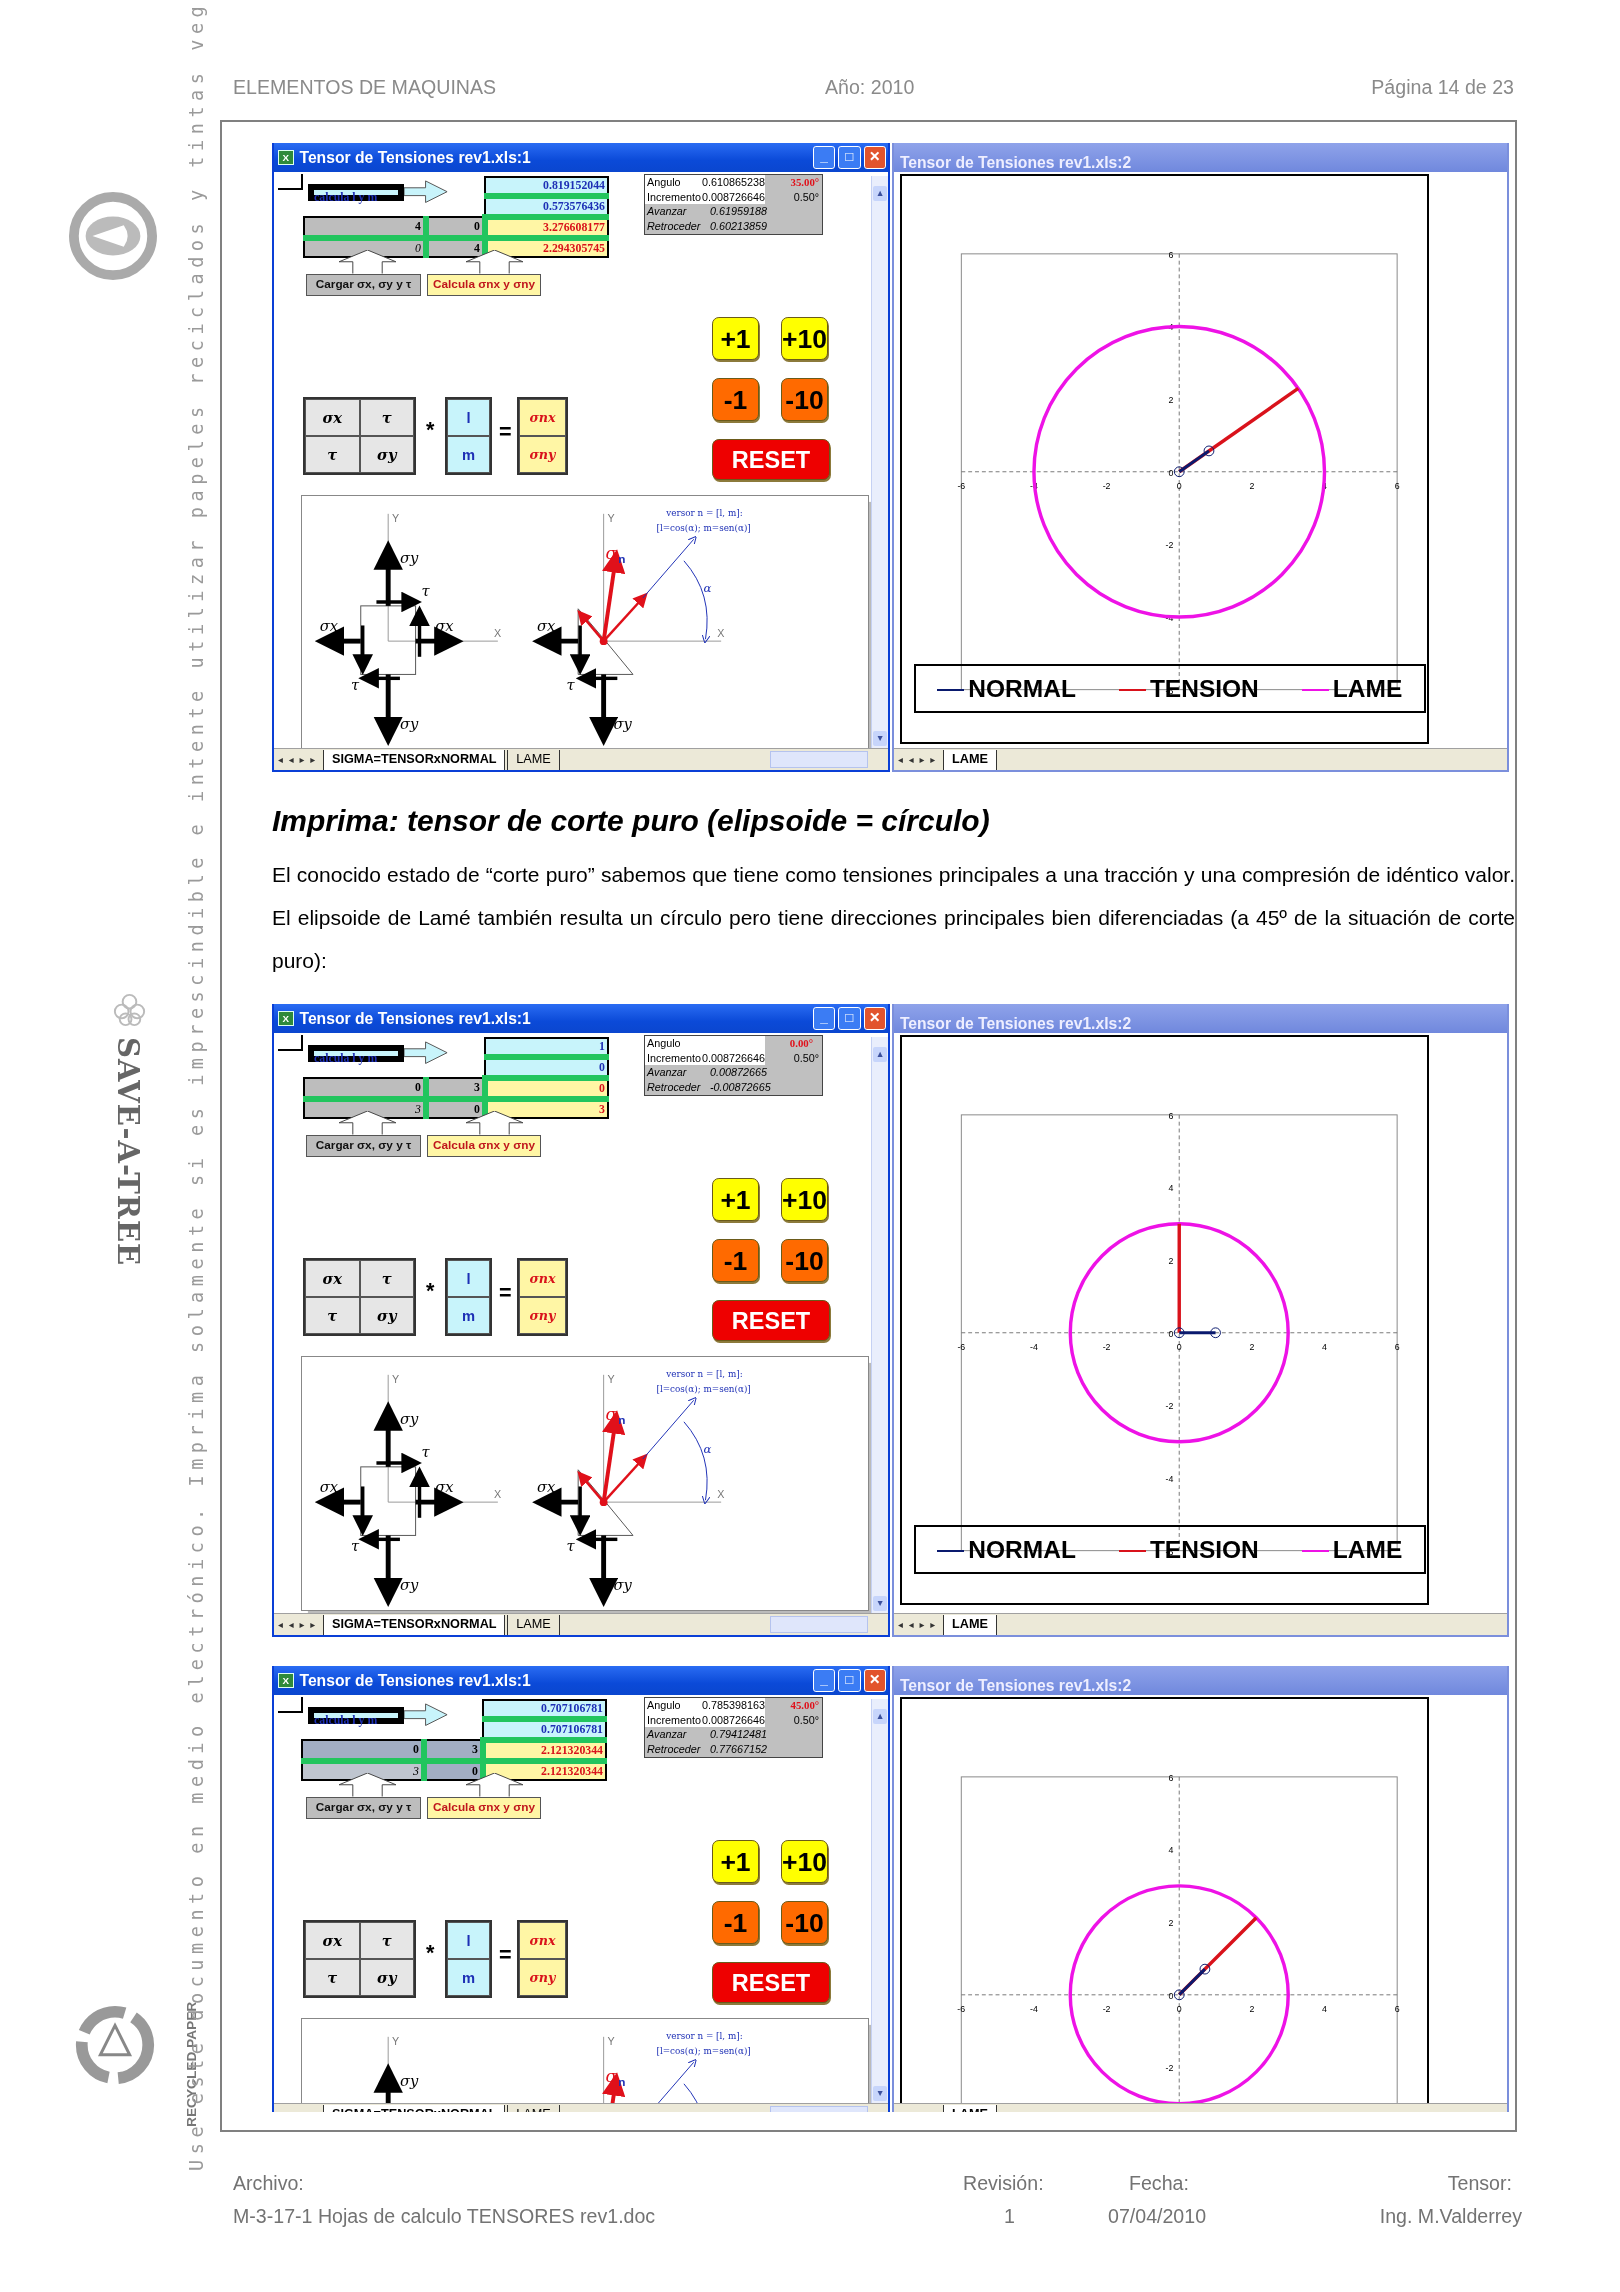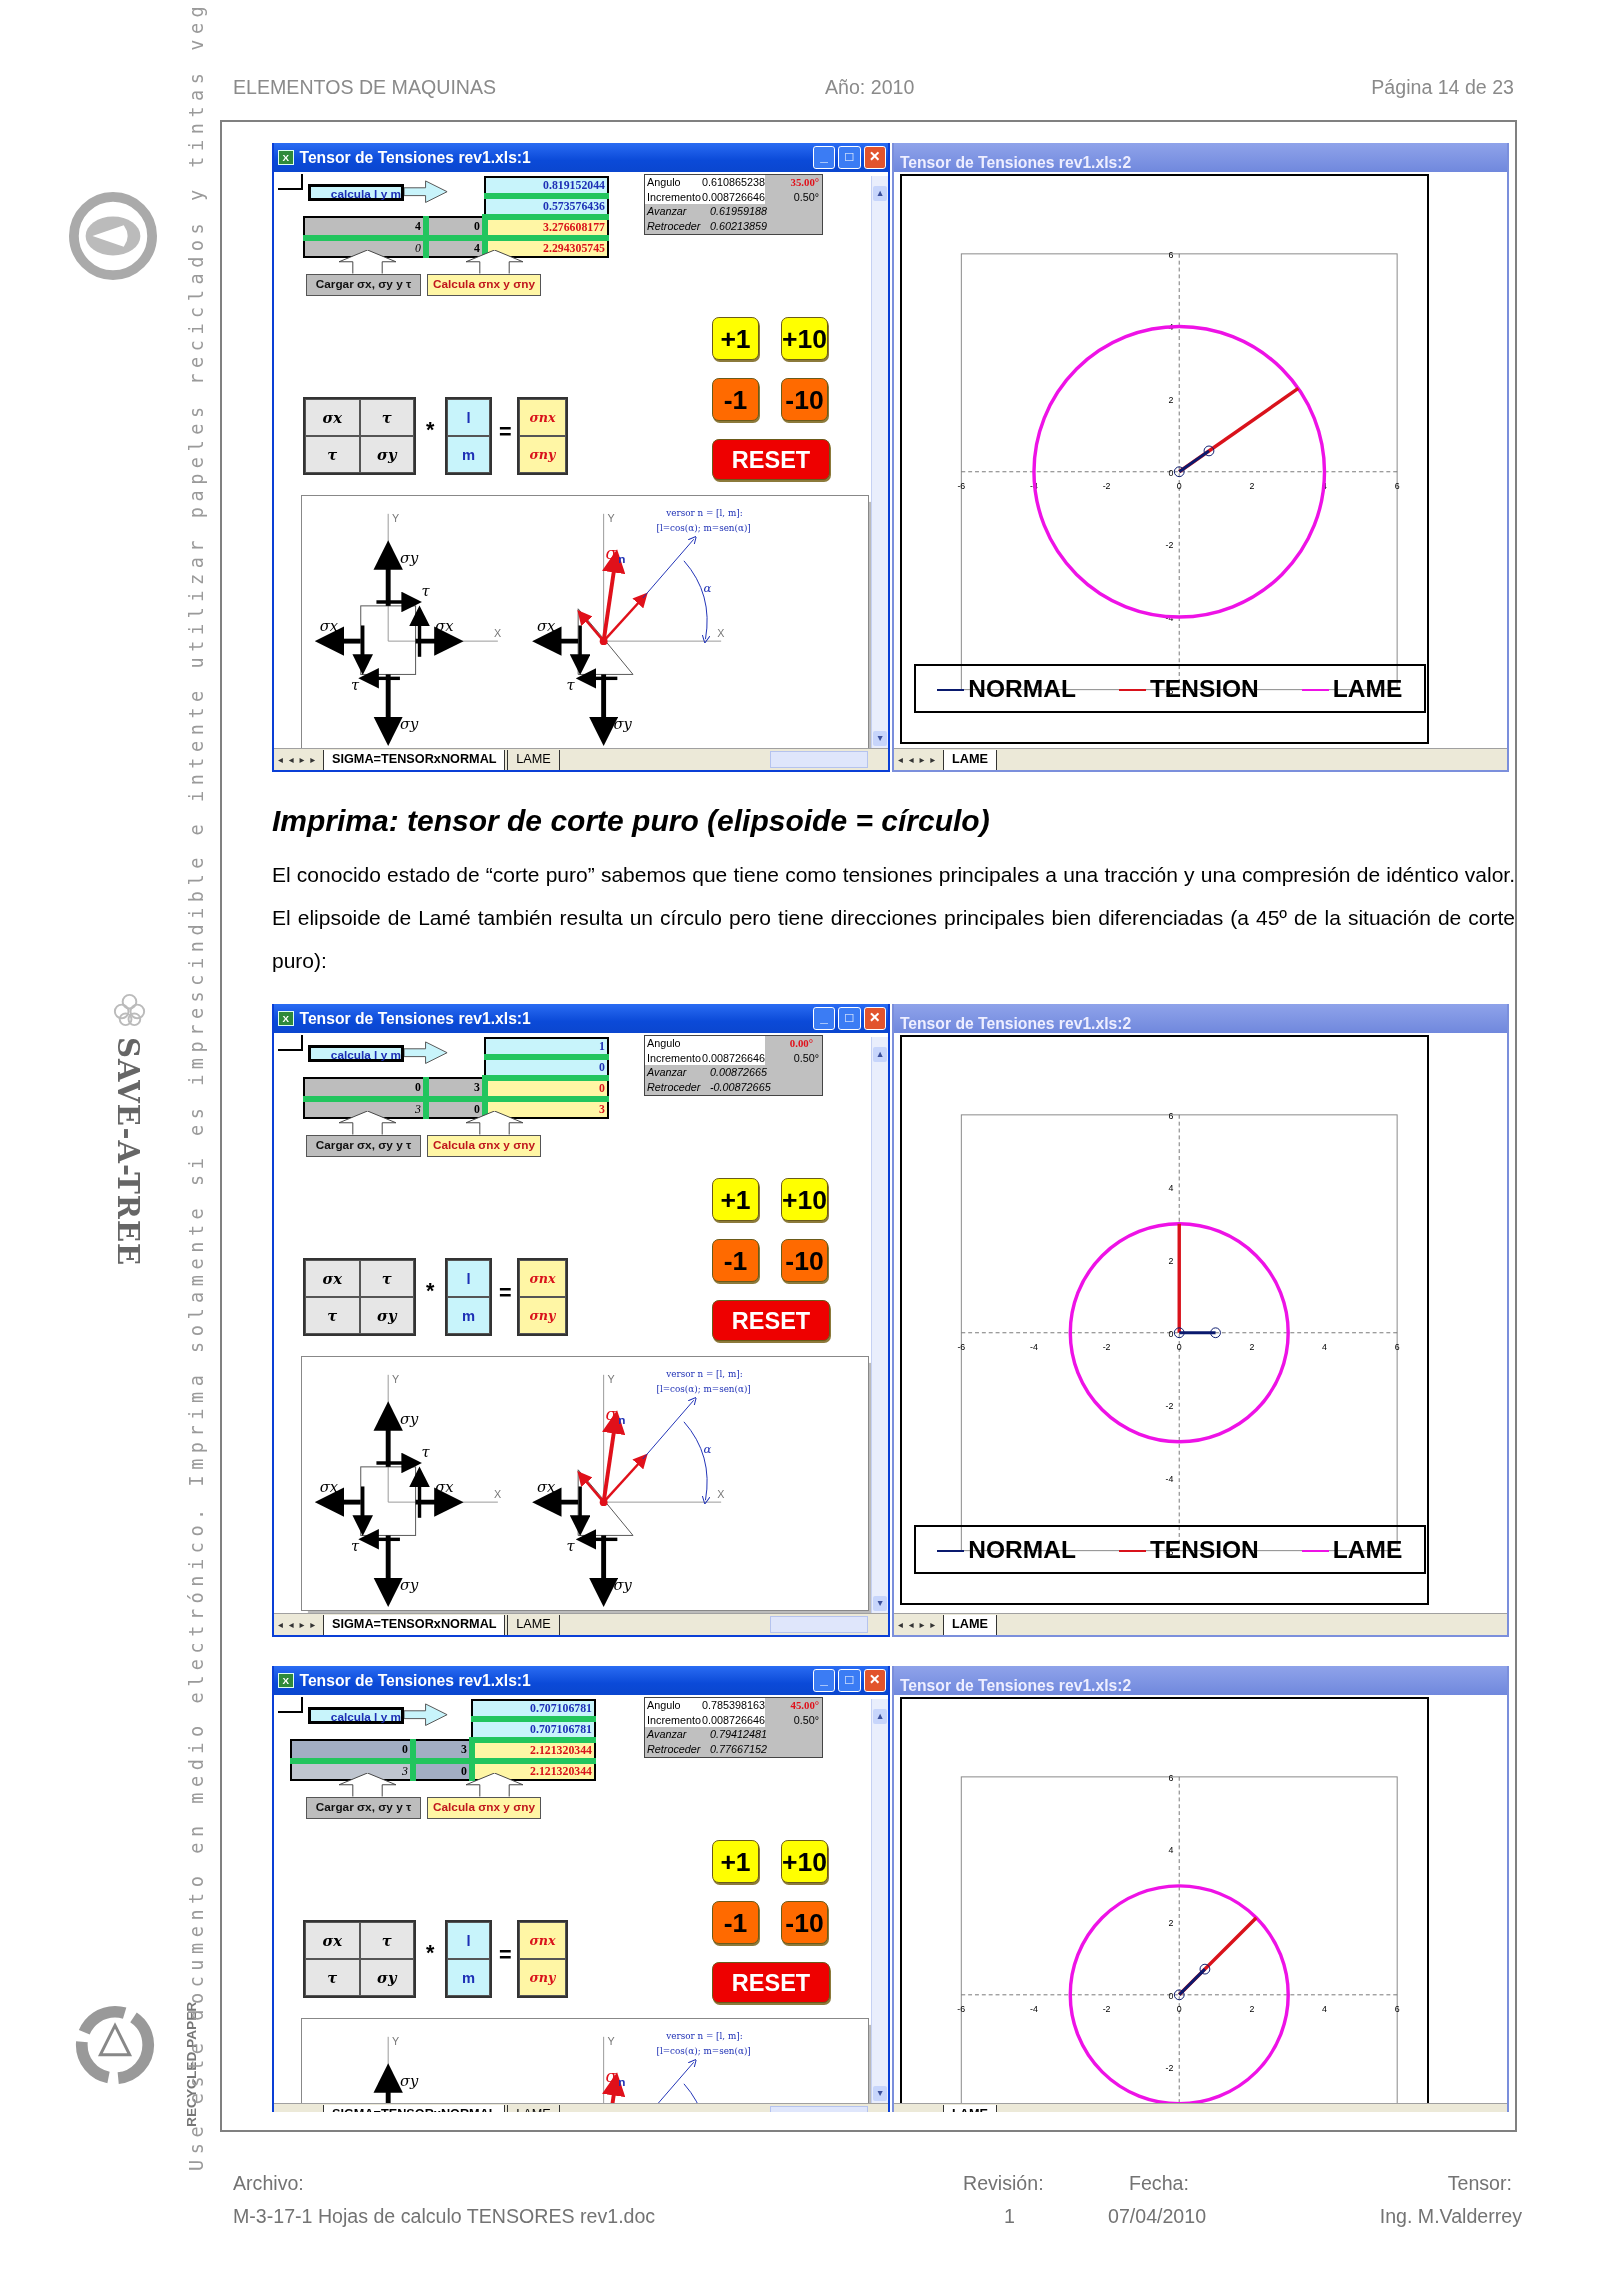--- a/index.html
+++ b/index.html
@@ -27,21 +27,21 @@
   .vscroll { position: absolute; right: 0; top: 3.9px; bottom: 0; width: 16.7px; background: #e9eefc; border-left: 1px solid #c5d1f3; }
   .vscroll .up, .vscroll .dn { position: absolute; left: 1px; width: 13.7px; height: 15.7px; background: #c7d5fb; border-radius: 2px; font-size: 8.8px; color: #3a4f9c; text-align: center; line-height: 15.7px; }
   .vscroll .up { top: 9.8px; } .vscroll .dn { bottom: 2px; }
   .tabbar { position: absolute; left: 0; right: 0; bottom: 0; height: 21.6px; background: #ece9d8; border-top: 1px solid #a0a0a0; font-size: 12.7px; display: flex; align-items: center; }
   .tabnav { color: #333; font-size: 9.8px; letter-spacing: 5.9px; padding-left: 3.9px; }
   .tab { padding: 0 7.8px; border-left: 1px solid #333; border-right: 1px solid #333; margin-left: 2px; background: #fff; font-weight: bold; font-size: 12.7px; height: 19.6px; line-height: 19.6px; }
   .tab.inactive { background: #ece9d8; font-weight: normal; }
   .hscroll { position: absolute; right: 19.6px; bottom: 2px; width: 98px; height: 16.7px; background: #dfe6fb; border: 1px solid #b5c3ee; }
 
   .cellsel { position: absolute; left: 3.9px; top: 2px; width: 25.5px; height: 15.7px; border: 2.9px solid #000; border-left: none; border-top: none; }
-  .arrowbtn { position: absolute; background: #c8f4fb; border: 3px solid #000000; color: #1d2fb5; font-weight: bold; font-size: 11.8px; text-align: right; }
+  .arrowbtn { position: absolute; background: #c8f4fb; border: 6px solid #000000; color: #1d2fb5; font-weight: bold; font-size: 11.8px; text-align: left; font-family: Liberation Serif, serif; }
   .gridtbl { position: absolute; border-collapse: collapse; font-family: "Liberation Serif", serif; font-weight: bold; font-size: 11.8px; }
   .gridtbl td { border: 6px solid #22c55e; height: 14.7px; padding: 0 2px; text-align: right; }
   .infobox { position: absolute; font-size: 10.8px; border: 1px solid #444; }
   .infobox .r { display: flex; height: 14.7px; line-height: 14.7px; }
   .labelbtn { position: absolute; border: 1px solid #555; font-size: 11.8px; text-align: center; line-height: 18.6px; font-weight: bold; }
   .stepbtn { position: absolute; border: 1px solid #6a5a1a; border-radius: 6.9px; font-size: 26.5px; font-weight: bold; text-align: center; color: #000; box-shadow: 1px 2px 0 #8c7a3b; }
   .matrix { position: absolute; border: 2px solid #333; display: grid; }
   .matrix div { border: 1px solid #555; display: flex; align-items: center; justify-content: center; font-family: "DejaVu Serif", serif; font-weight: bold; font-style: italic; font-size: 14.7px; }
   .op { position: absolute; font-size: 21.6px; font-weight: bold; }
   .diagram { position: absolute; left: 27.4px; width: 568px; height: 255px; border: 1px solid #888; background: #fff; box-shadow: 6.9px 6.9px 0 #bbb; }
@@ -547,21 +547,21 @@
         <span class="wbtn close">✕</span>
       </span>
     </div>
     <div class="sheet">
       <div class="cellsel"></div>
       <div class="arrowbtn" style="left:34px;top:11.8px;width:96px;height:17.6px;line-height:15.7px;">calcula l y m</div>
       <svg style="position:absolute;left:130px;top:5.9px" width="49" height="27.4" viewBox="0 0 50 28">
           <path d="M0 10 H22 V3 L44 14 L22 25 V18 H0 Z" fill="#c8f4fb" stroke="#555"></path>
         </svg>
 
-      <table class="gridtbl" style="left:16px;top:3.9px;">
+      <table class="gridtbl" style="left:27px;top:3.9px;">
         <tbody>
             <tr>
               <td style="border:none;width:122px;"></td>
               <td style="border:none;width:59px;"></td>
           <td style="width:123px;background:#c8f4fb;color:#1d2fb5;border:2px solid #000;border-bottom:1px solid #555;">0.707106781</td>
             </tr>
         <tr>
               <td style="border:none;"></td>
               <td style="border:none;"></td>
           <td style="background:#c8f4fb;color:#1d2fb5;border-left:2px solid #000;border-right:2px solid #000;">0.707106781</td>

